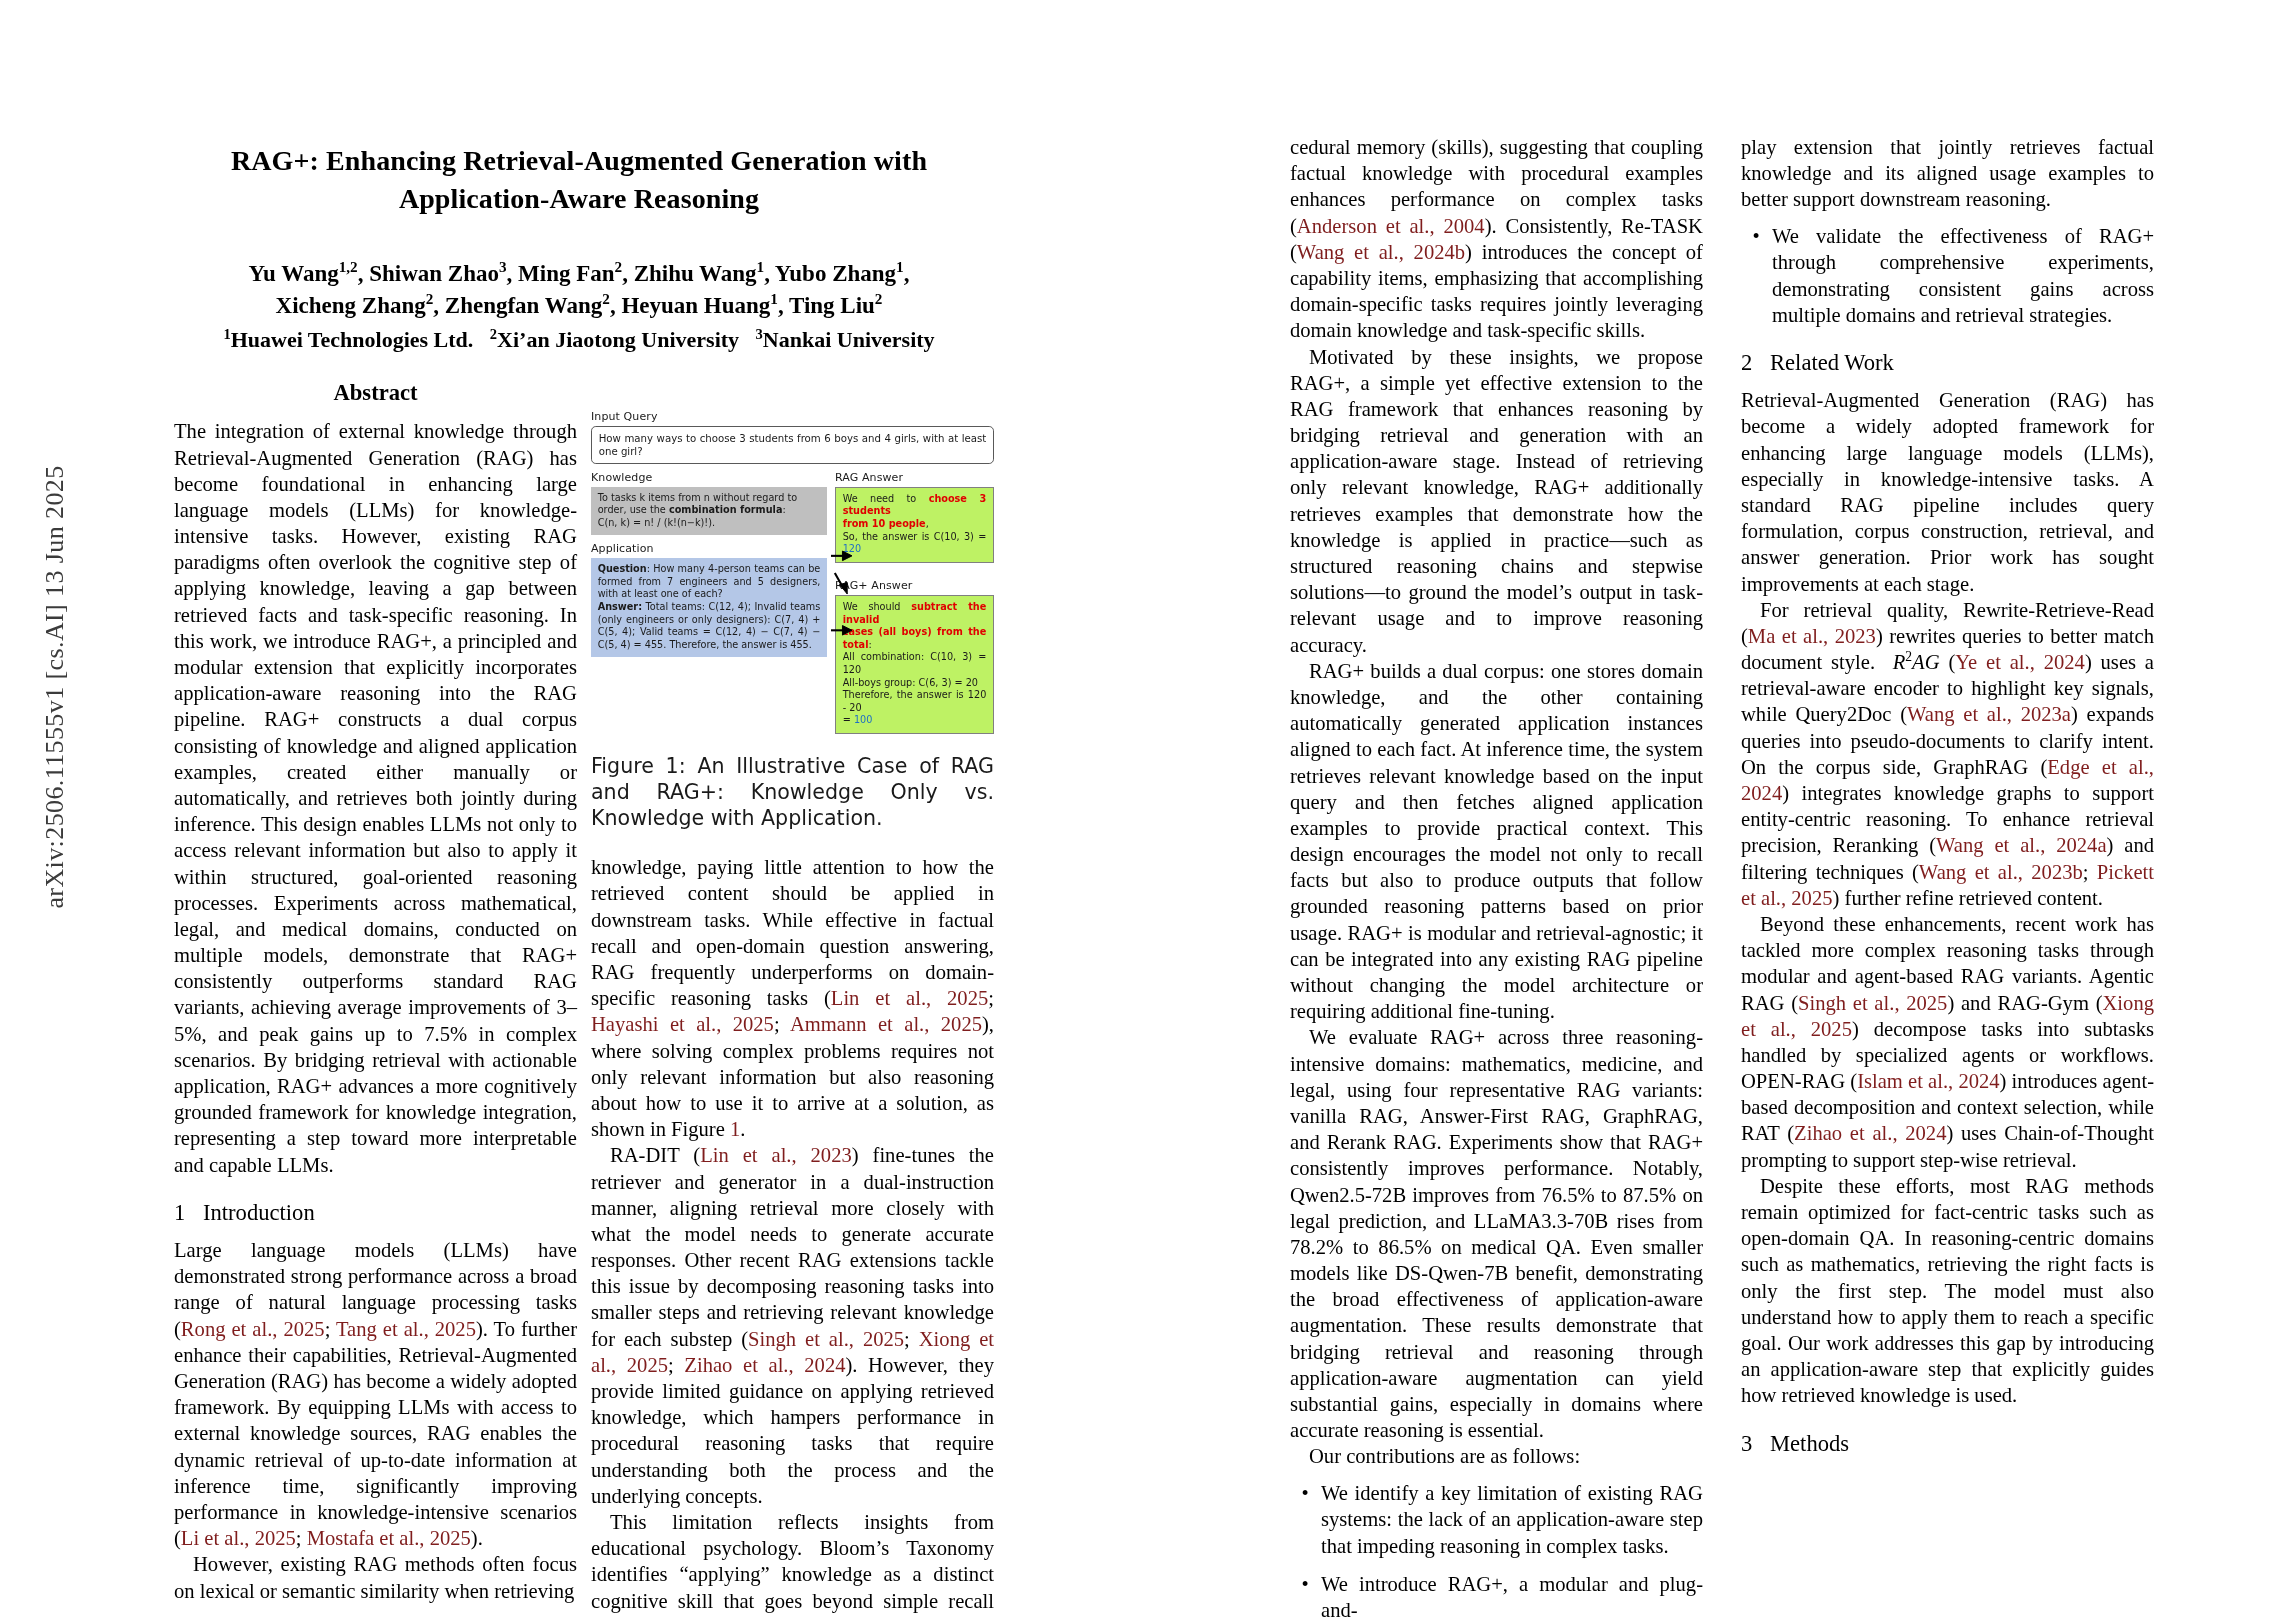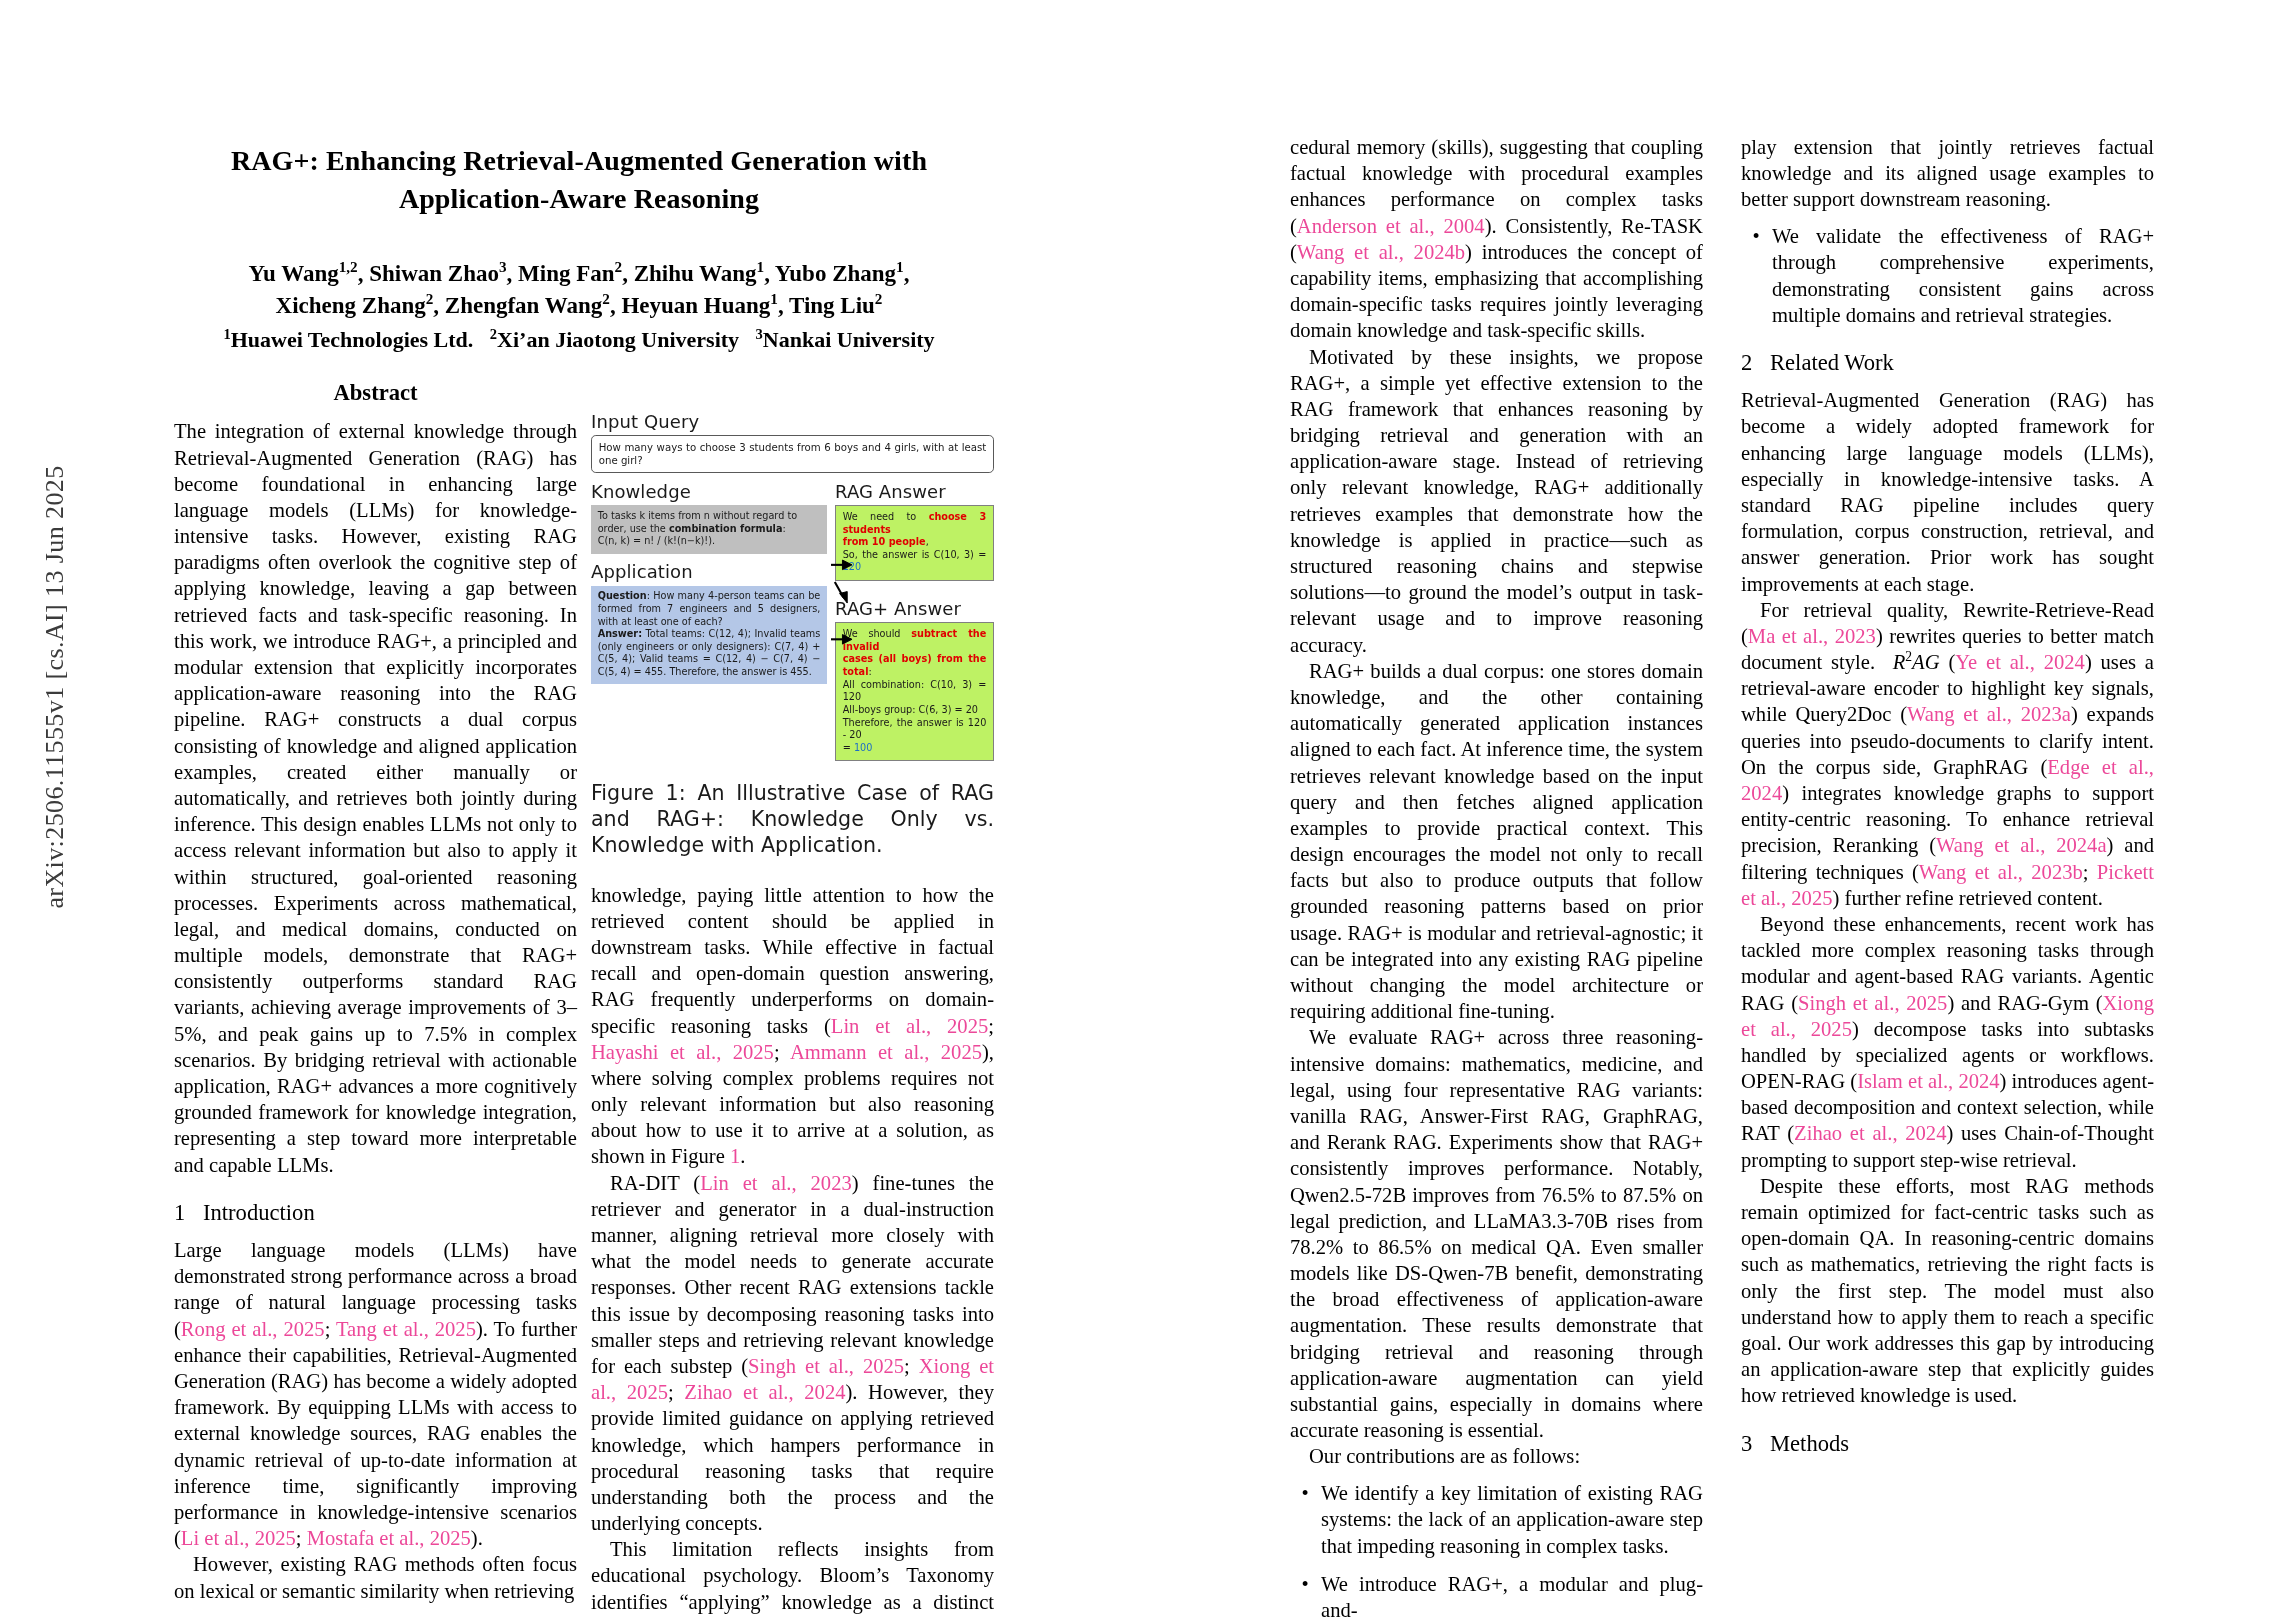--- a/index.html
+++ b/index.html
@@ -97,21 +97,21 @@
     margin: 0 0 10.6px 0;
   }
 
   p {
     margin: 0;
     text-indent: 19px;
   }
   p.noindent { text-indent: 0; }
   p + p { margin-top: 0px; }
 
-  .cite { color: #ec4899; }
+  .cite { color: #7f1d1d; }
 
   ul.contrib {
     list-style: none;
     margin: 10.6px 0 0 0;
     padding: 0;
   }
   ul.contrib li {
     position: relative;
     padding-left: 31px;
     margin-bottom: 12.5px;
@@ -137,21 +137,21 @@
   #figure1 {
     position: relative;
     width: 403px;
     font-family: "DejaVu Sans", "Liberation Sans", sans-serif;
     font-size: 9.7px;
     line-height: 1.3;
     color: #1a1a1a;
     margin-top: 1.9px;
   }
   .fig-label {
-    font-size: 18px;
+    font-size: 11px;
     font-weight: normal;
     color: #1a1a1a;
     margin: 0 0 1.9px 0;
     letter-spacing: 0.1px;
   }
   .fig-left { width: 236px; float: left; }
   .fig-right { width: 159px; float: right; }
   .clearfix::after { content: ""; display: table; clear: both; }
 
   #query-box {

